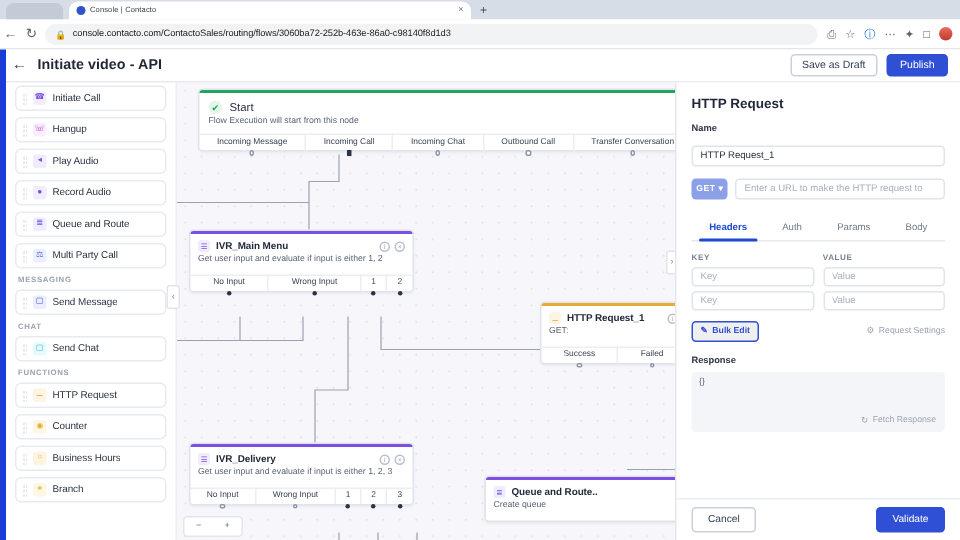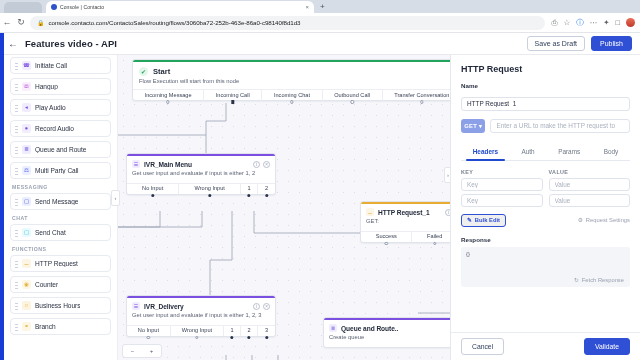--- a/index.html
+++ b/index.html
@@ -174,21 +174,21 @@
   }
   .port-dot.square { border-radius: 0; }
 
   
   .start-node { left: 14px; top: 4px; width: 330px; }
   .start-head { display: flex; align-items: center; gap: 5px; padding: 5px 6px 2px 6px; }
   .start-ico {
     width: 9px; height: 9px; border-radius: 50%; background: #e4f6ea;
     color: #22a45d; font-size: 6px; display: flex; align-items: center; justify-content: center;
   }
-  .start-title { font-size: 7.6px; color: #1f2738; font-weight: 700; }
+  .start-title { font-size: 7.6px; color: #1f2738; font-weight: 400; }
   .start-desc { font-size: 5.8px; color: #5b6275; padding: 0 6px 5px 6px; }
 
   
   .panel {
     position: absolute; top: 55px; right: 0; width: 190px; height: 305px;
     background: #ffffff; border-left: 1px solid #e4e7ee; z-index: 8;
     display: flex; flex-direction: column;
   }
   .panel-title {
     font-size: 9px; color: #1f2738; font-weight: 600;
@@ -320,21 +320,21 @@
       <span class="tb-ico blue">ⓘ</span>
       <span class="tb-ico">⋯</span>
       <span class="tb-ico">✦</span>
       <span class="tb-ico">□</span>
       <span class="avatar-ico"></span>
     </div>
   </div>
 
   <div class="app-header">
     <span class="back-arrow">←</span>
-    <span class="page-title">Features video - API</span>
+    <span class="page-title">Initiate video - API</span>
     <div class="header-actions">
       <button class="btn-draft">Save as Draft</button>
       <button class="btn-publish">Publish</button>
     </div>
   </div>
 
   <div class="left-rail"></div>
 
   <div class="palette">
 

